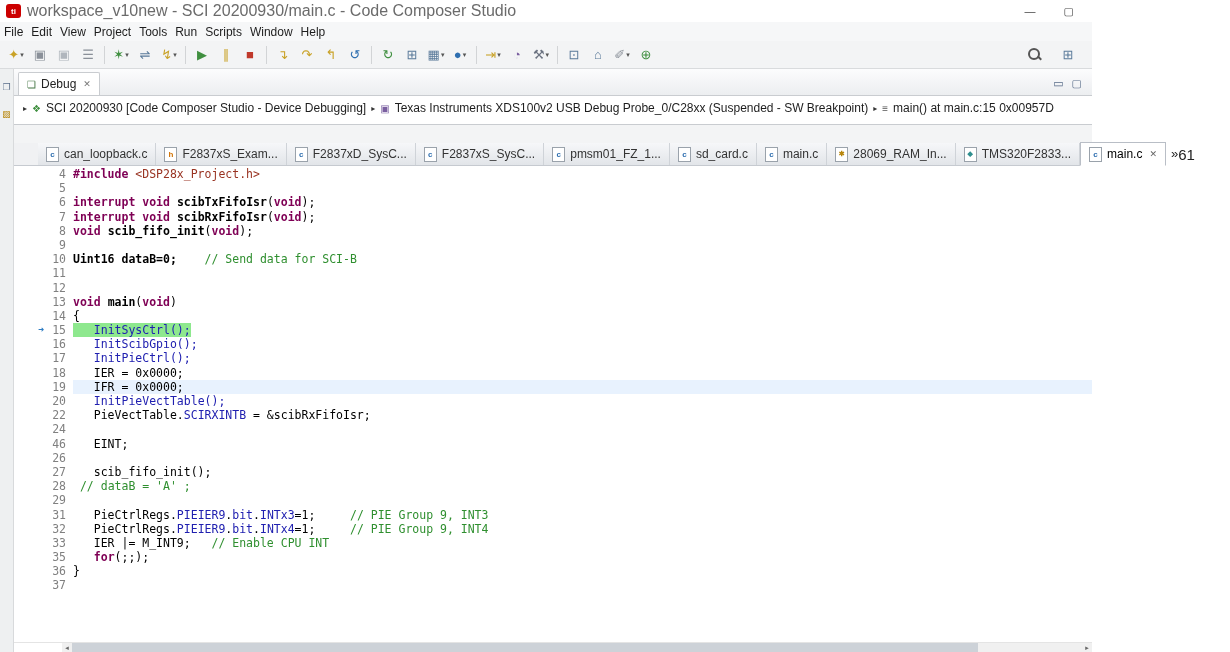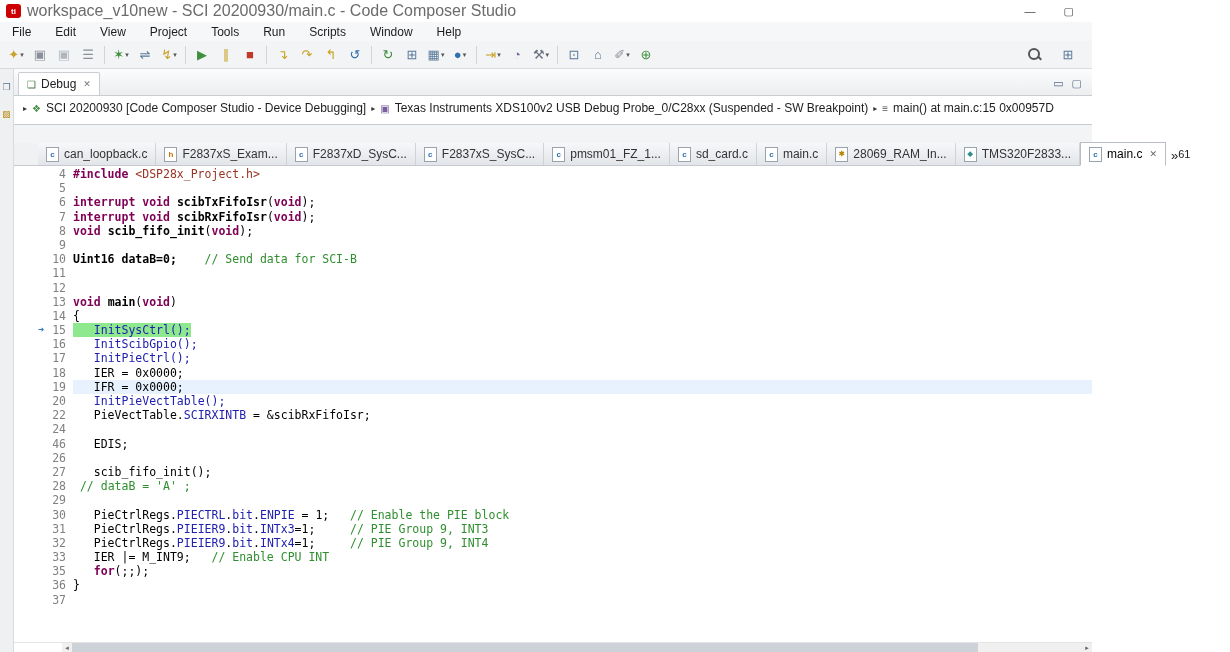--- a/index.html
+++ b/index.html
@@ -9,21 +9,21 @@
   
   .titlebar{height:22px;background:#fff;display:flex;align-items:center;padding:0 6px;gap:6px;flex:none}
   .ti-logo{width:15px;height:14px;background:#cc0000;border-radius:3px;color:#fff;font-size:8px;font-weight:bold;
            display:flex;align-items:center;justify-content:center}
   .title-text{font-size:16px;color:#6b6b6b;white-space:nowrap}
   .win-controls{margin-left:auto;display:flex;gap:28px;padding-right:12px;color:#444;font-size:11px}
   .win-controls span{cursor:default}
 
   
   .menubar{height:19px;background:#f6f7f8;display:flex;align-items:center;font-size:12px;color:#1d1d1d;flex:none}
-  .menu-item{padding:1px 12px}
+  .menu-item{padding:1px 4px}
 
   
   .toolbar{height:27px;background:#f3f4f5;border-bottom:1px solid #d9dbdd;display:flex;align-items:center;
            padding:0 4px;flex:none}
   .tbtn{height:22px;min-width:20px;display:flex;align-items:center;justify-content:center;font-size:13px;
         padding:0 2px;border-radius:2px}
   .tcaret{font-size:7px;color:#555;margin-left:1px}
   .tsep{width:1px;height:18px;background:#d2d4d6;margin:0 4px}
   .toolbar-right{margin-left:auto;display:flex;align-items:center;gap:10px;padding-right:8px}
   .mag{position:relative;width:15px;height:15px}
@@ -60,21 +60,21 @@
           padding-left:24px;flex:none}
   #tabs-list{display:flex;align-items:flex-end}
   .etab{height:22px;display:flex;align-items:center;gap:5px;padding:0 8px;font-size:12px;color:#333;
         background:linear-gradient(#f6f7f9,#e2e5e9);border-right:1px solid #cfd3d8;white-space:nowrap}
   .etab.active{background:#fff;border:1px solid #b9bec6;border-bottom:1px solid #fff;margin-bottom:-1px;color:#000}
   .file-icon{width:11px;height:13px;background:#fff;border:1px solid #9aa2ab;font-size:8px;font-weight:bold;
              display:flex;align-items:center;justify-content:center;flex:none}
   .ft-c{color:#2f6fb0}.ft-h{color:#d07000}.ft-cmd{color:#b8860b;font-size:7px}.ft-ccxml{color:#2f8f8f;font-size:7px}
   .tab-close{font-size:9px;color:#666;margin-left:2px}
   .tab-overflow{margin-left:5px;font-size:13px;color:#222;display:flex;align-items:flex-start;padding-bottom:2px}
-  .tab-overflow .ovf-num{font-size:11px;margin-top:0}
+  .tab-overflow .ovf-num{font-size:15px;margin-top:0}
 
   
   .code-area{flex:1;background:#fff;overflow:hidden;padding-top:1px;min-height:0}
   .code-row{display:flex;height:14.2px;font-family:"DejaVu Sans Mono","Liberation Mono",monospace;
             font-size:11.5px;line-height:14.2px}
   .gutter{width:30px;text-align:right;padding-right:2px;flex:none;font-size:10px;line-height:14px;color:#2e7cc2}
   .lnum{width:20px;text-align:right;color:#808080;margin-right:7px;flex:none}
   .ltext{flex:1;white-space:pre;color:#000}
   .row-cursor .ltext{background:#e8f2fe}
   .hl-exec{background:#8ee88e}
@@ -402,46 +402,41 @@
             <span class="ltext"><span class="c-pl">   PieVectTable.</span><span class="c-bl">SCIRXINTB</span><span class="c-pl"> = &amp;scibRxFifoIsr;</span></span>
           </div>
           <div class="code-row">
             <span class="gutter"></span>
             <span class="lnum">24</span>
             <span class="ltext"></span>
           </div>
           <div class="code-row">
             <span class="gutter"></span>
             <span class="lnum">46</span>
-            <span class="ltext"><span class="c-pl">   EDIS;</span></span>
+            <span class="ltext"><span class="c-pl">   EINT;</span></span>
           </div>
           <div class="code-row">
             <span class="gutter"></span>
             <span class="lnum">26</span>
             <span class="ltext"></span>
           </div>
           <div class="code-row">
             <span class="gutter"></span>
             <span class="lnum">27</span>
             <span class="ltext"><span class="c-pl">   scib_fifo_init();</span></span>
           </div>
           <div class="code-row">
             <span class="gutter"></span>
             <span class="lnum">28</span>
             <span class="ltext"><span class="c-pl"> </span><span class="c-cm">// dataB = 'A' ;</span></span>
           </div>
           <div class="code-row">
             <span class="gutter"></span>
             <span class="lnum">29</span>
             <span class="ltext"></span>
-          </div>
-          <div class="code-row">
-            <span class="gutter"></span>
-            <span class="lnum">30</span>
-            <span class="ltext"><span class="c-pl">   PieCtrlRegs.</span><span class="c-bl">PIECTRL</span><span class="c-pl">.</span><span class="c-bl">bit</span><span class="c-pl">.</span><span class="c-bl">ENPIE</span><span class="c-pl"> = 1;   </span><span class="c-cm">// Enable the PIE block</span></span>
           </div>
           <div class="code-row">
             <span class="gutter"></span>
             <span class="lnum">31</span>
             <span class="ltext"><span class="c-pl">   PieCtrlRegs.</span><span class="c-bl">PIEIER9</span><span class="c-pl">.</span><span class="c-bl">bit</span><span class="c-pl">.</span><span class="c-bl">INTx3</span><span class="c-pl">=1;     </span><span class="c-cm">// PIE Group 9, INT3</span></span>
           </div>
           <div class="code-row">
             <span class="gutter"></span>
             <span class="lnum">32</span>
             <span class="ltext"><span class="c-pl">   PieCtrlRegs.</span><span class="c-bl">PIEIER9</span><span class="c-pl">.</span><span class="c-bl">bit</span><span class="c-pl">.</span><span class="c-bl">INTx4</span><span class="c-pl">=1;     </span><span class="c-cm">// PIE Group 9, INT4</span></span>

